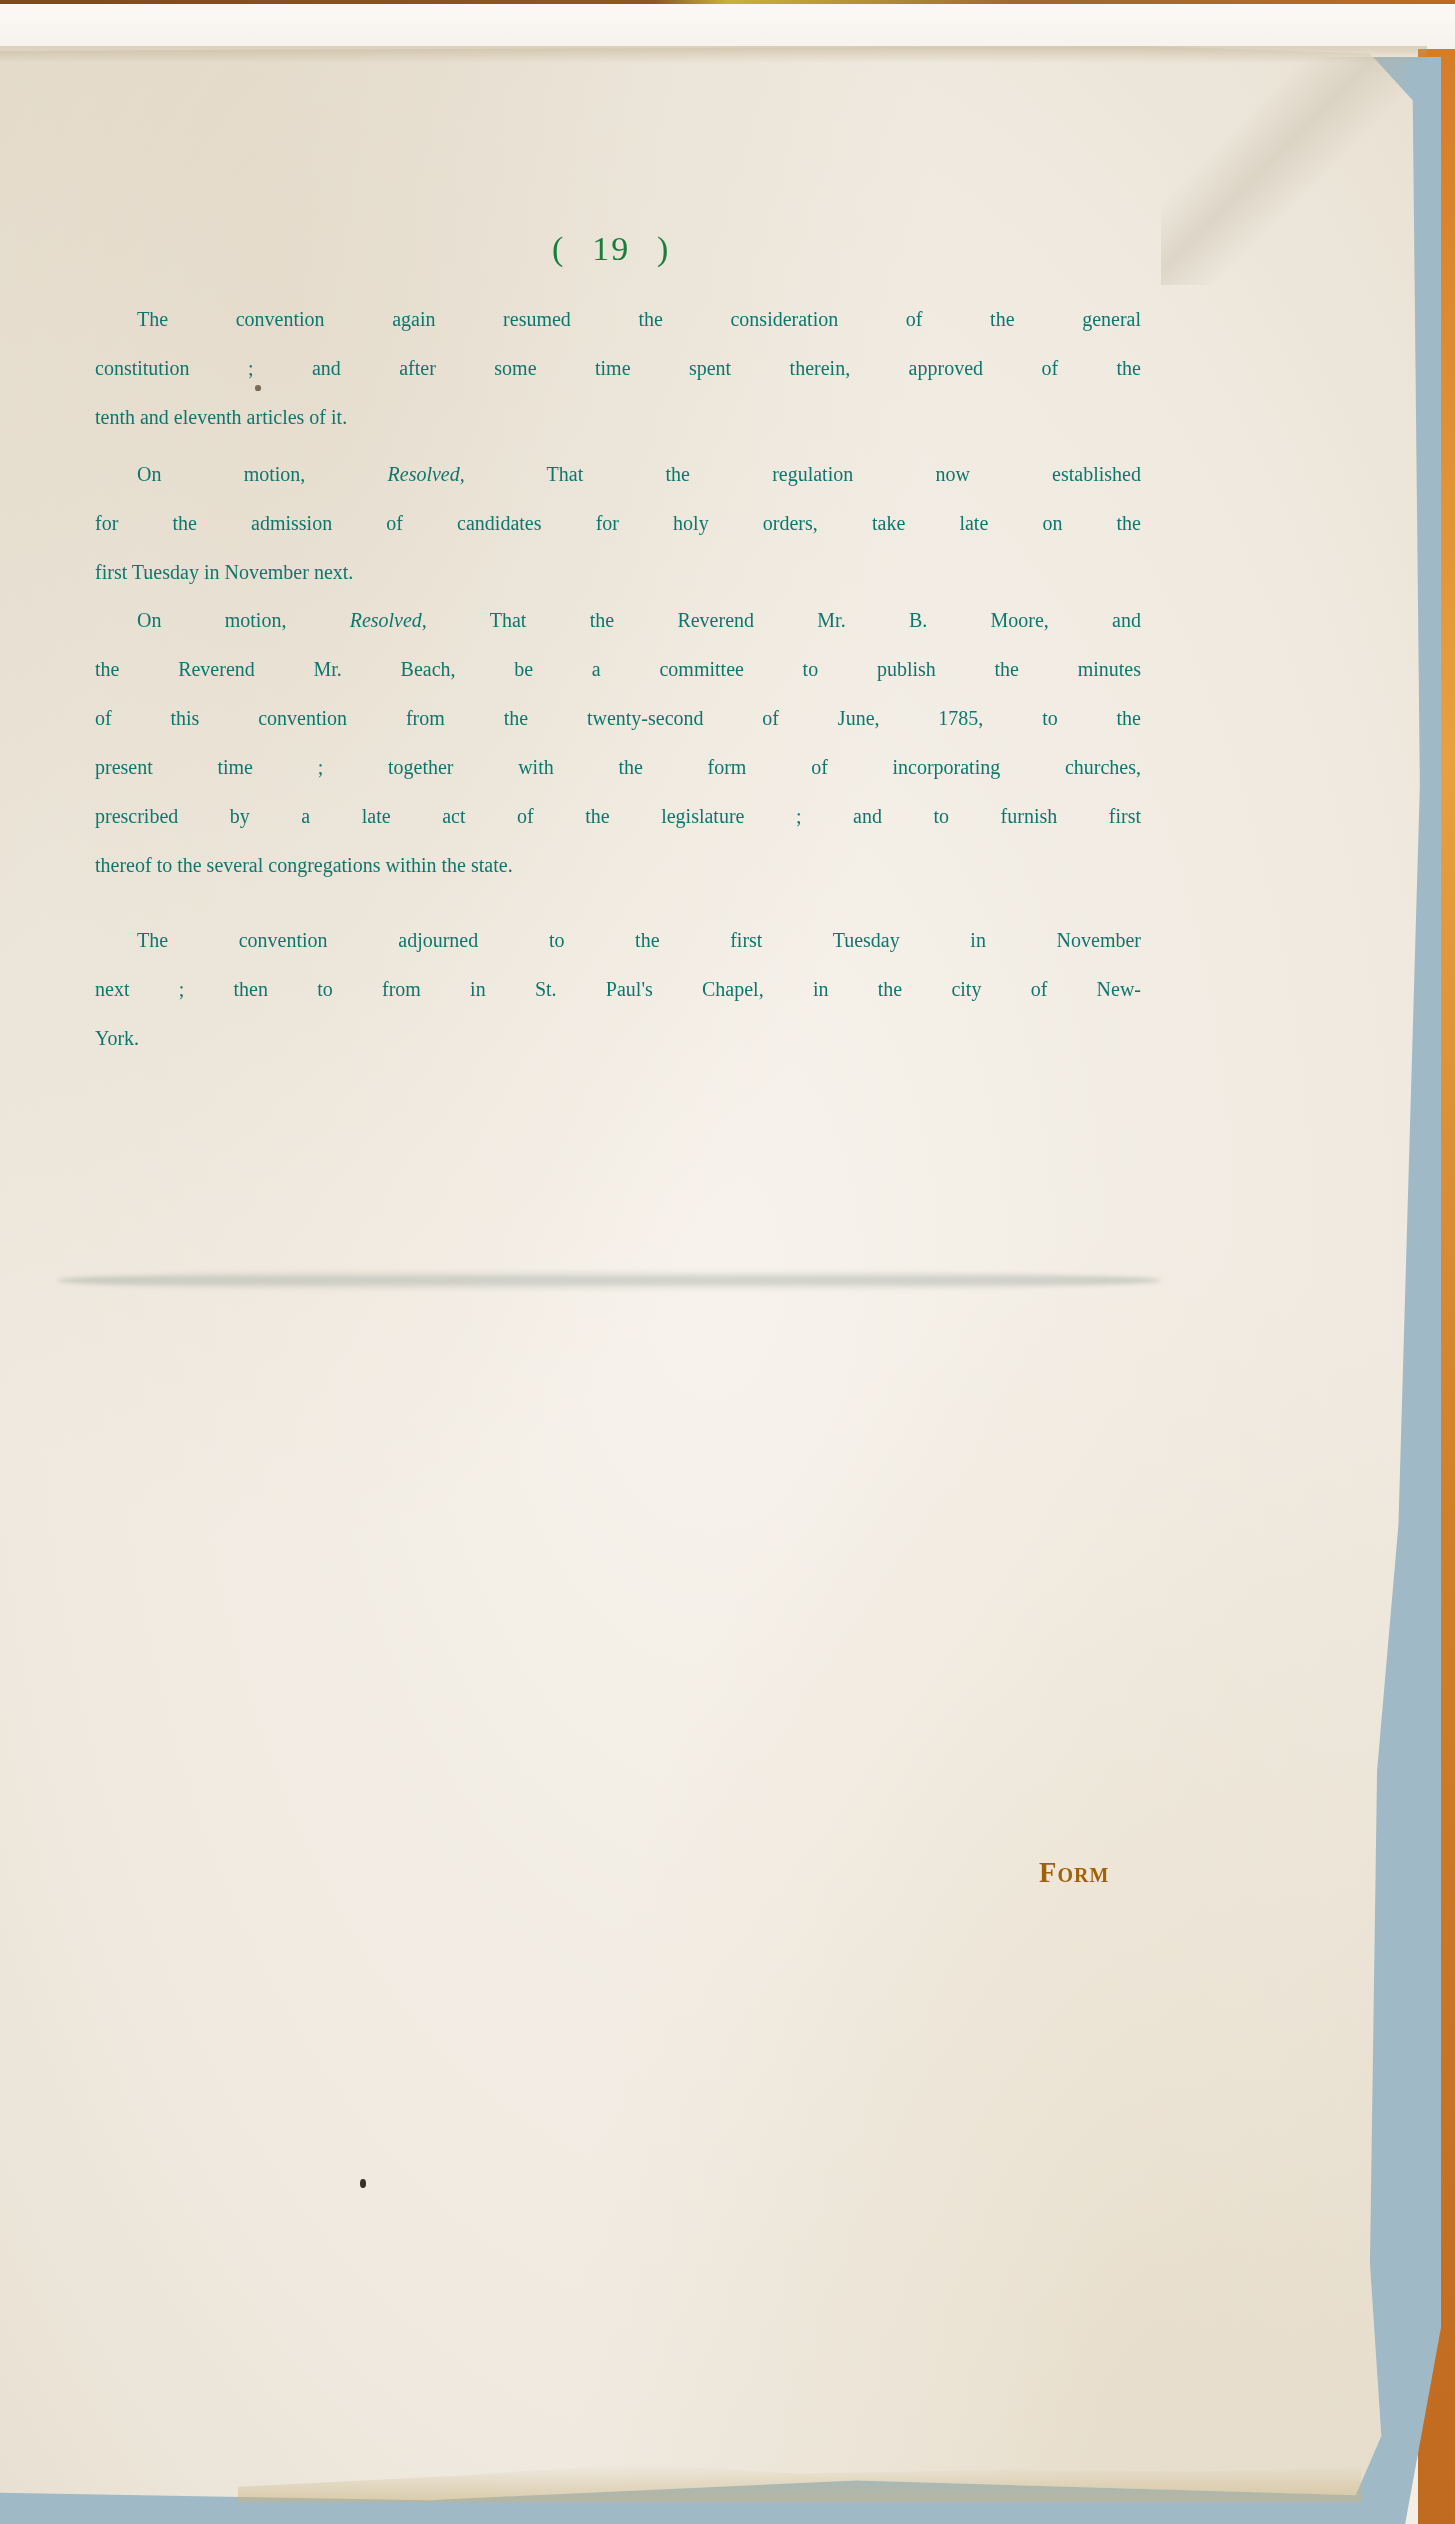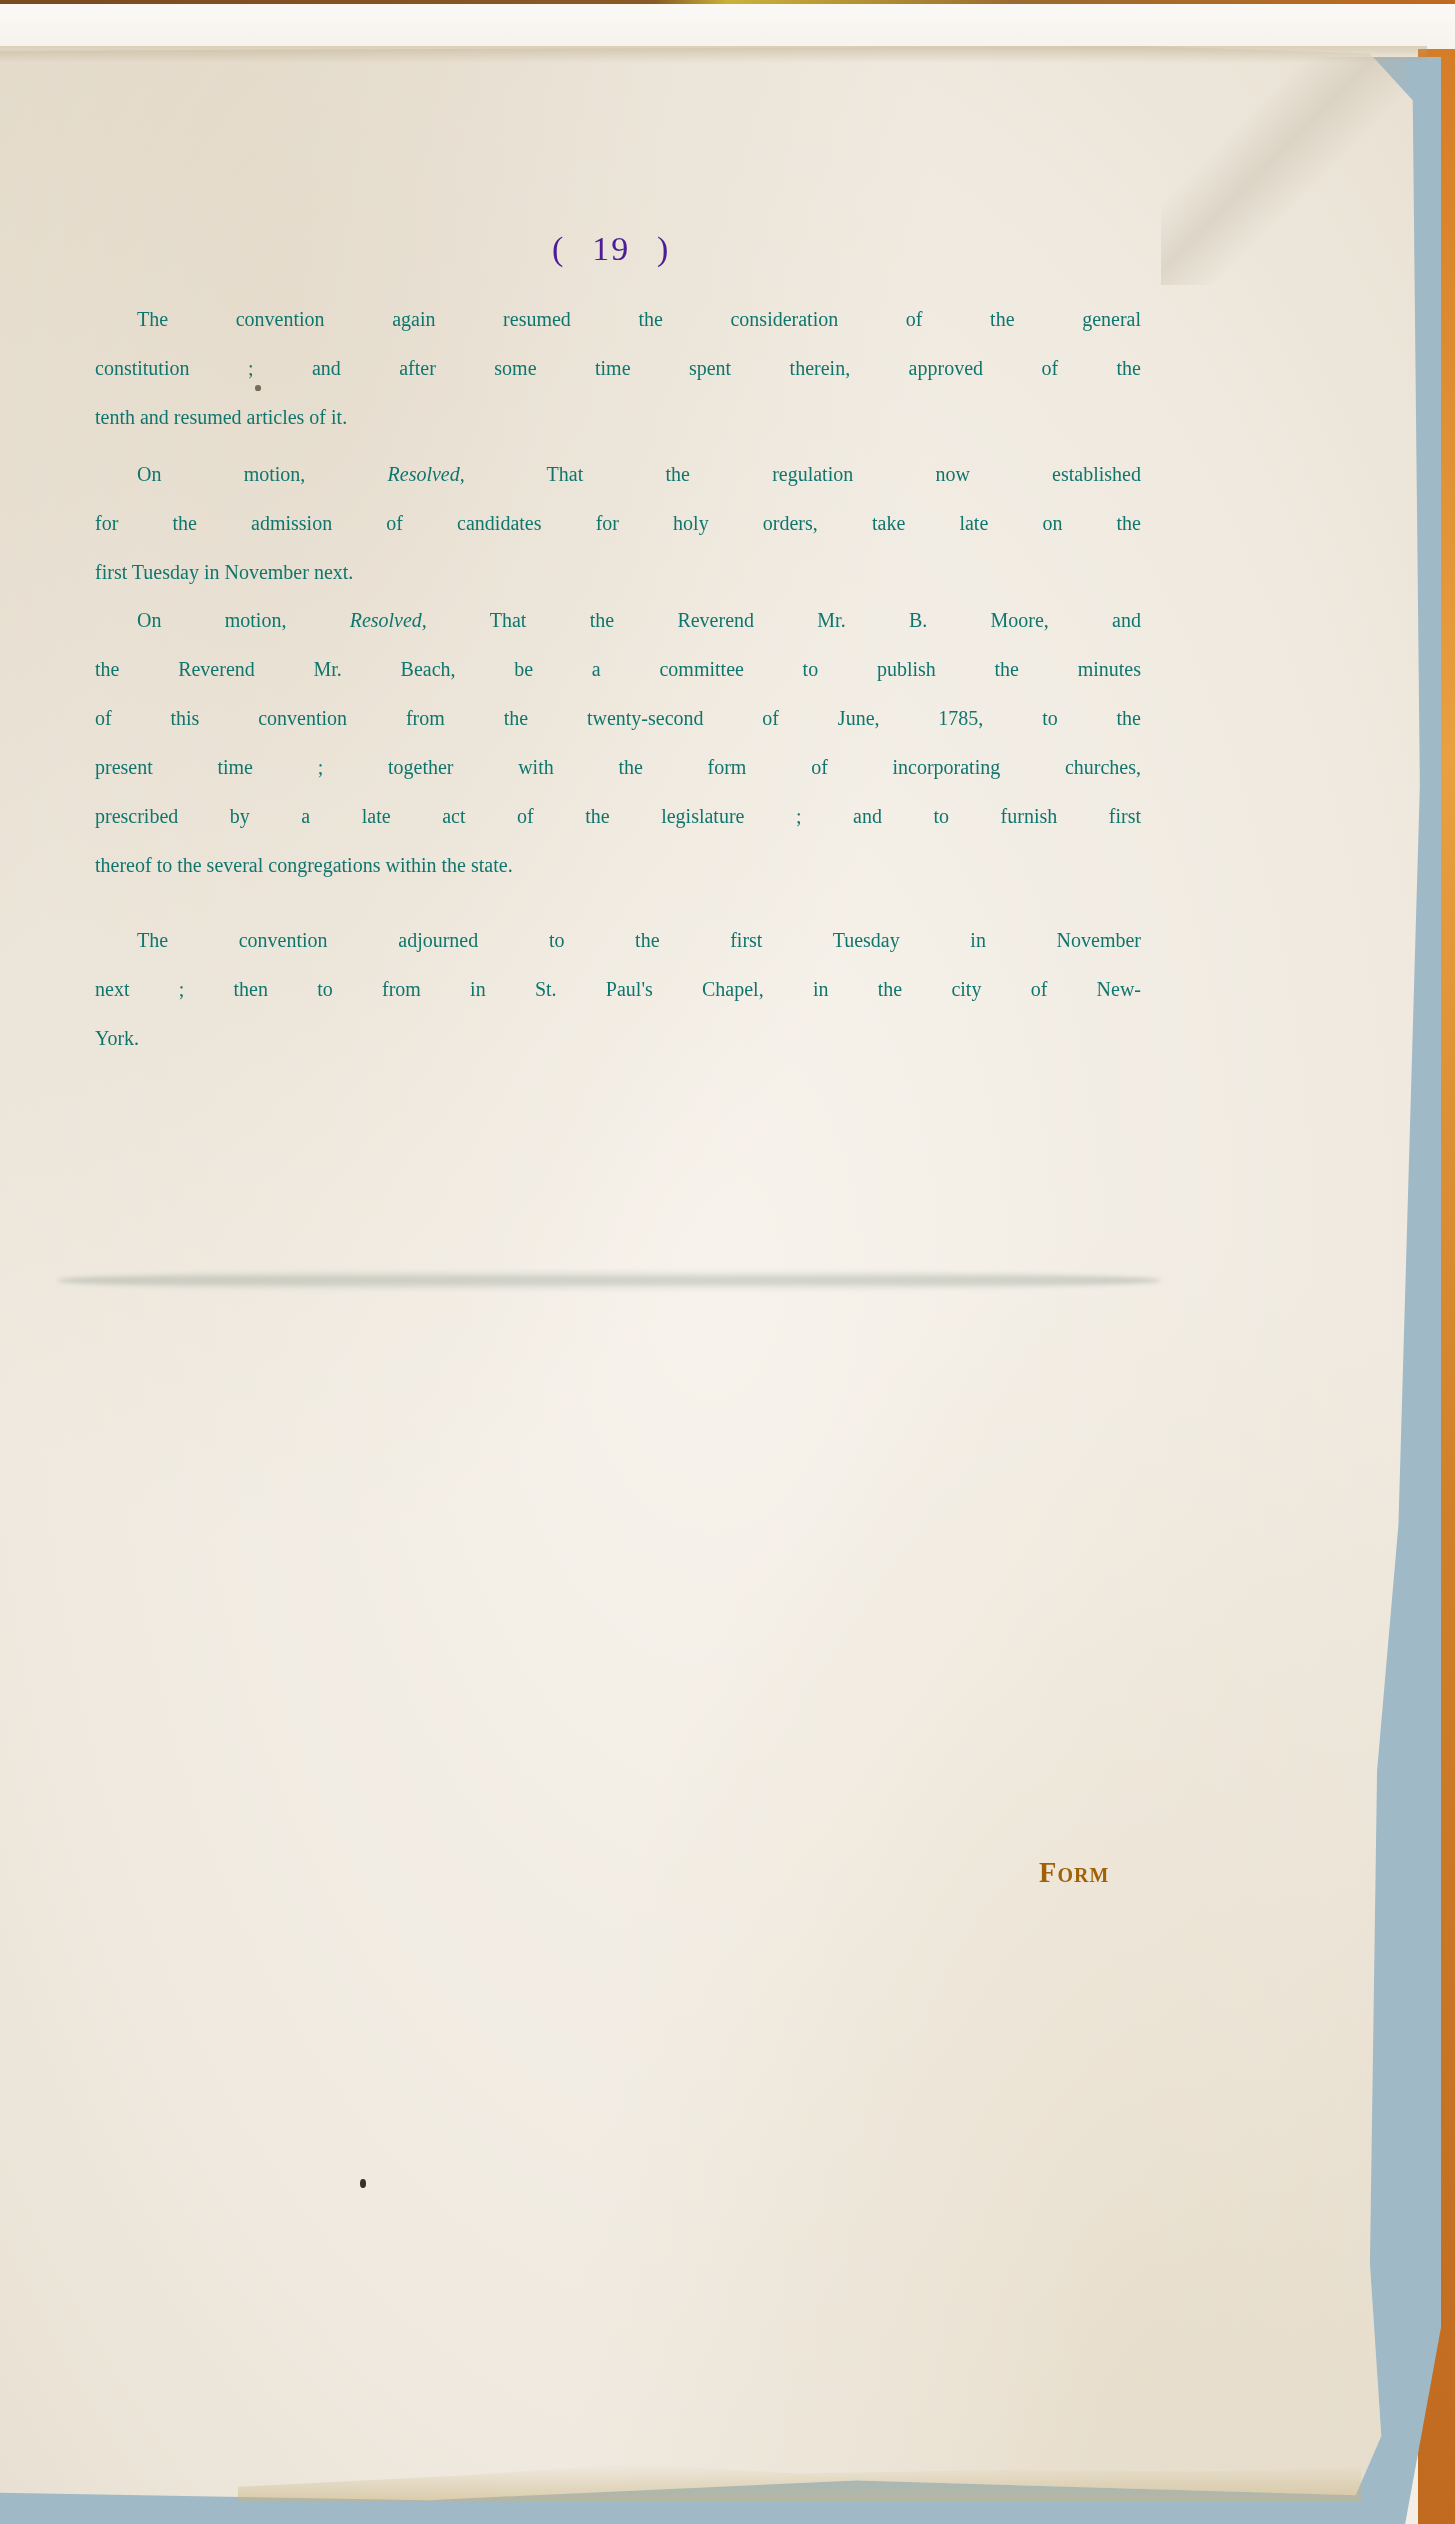--- a/index.html
+++ b/index.html
@@ -47,21 +47,21 @@
       border-radius:50%;
       filter:blur(1.9px);
     }
     .bottom-stain {
       position:absolute; left:238px; top:2464px; width:1123px; height:38px;
       background:linear-gradient(180deg, rgba(0,0,0,0), rgba(200,180,130,0.55));
       clip-path: polygon(0 60%, 20% 30%, 35% 0%, 50% 25%, 70% 15%, 85% 20%, 100% 10%, 100% 100%, 0 100%);
     }
     .folio {
       position:absolute; left:525px; top:230px; width:190px;
-      font-size:34px; color:#4c1d95; letter-spacing:1.9px;
+      font-size:34px; color:#15803d; letter-spacing:1.9px;
     }
     .folio .paren { display:inline-block; margin:0 27px; }
     .para { position:absolute; left:95px; width:1046px; color:#0f766e; font-size:20px; line-height:49px; }
     .line { display:block; text-align:justify; text-align-last:justify; white-space:nowrap; height:49px; }
     .line.last { text-align-last:left; }
     .line.indent { padding-left:42px; }
     .italic { font-style:italic; }
     .catchword {
       position:absolute; left:1039px; top:1857px;
       font-size:28.5px; color:#a16207; font-variant:small-caps; letter-spacing:1px; font-weight:bold;
@@ -83,21 +83,21 @@
 <div class="crease"></div>
 <div class="bottom-stain"></div>
 
 <div class="folio">
   <span class="paren">(</span><span>19</span><span class="paren">)</span>
 </div>
 
 <div class="para" style="top:295px;">
   <span class="line indent">The convention again resumed the consideration of the general</span>
   <span class="line">constitution ; and after some time spent therein, approved of the</span>
-  <span class="line last">tenth and resumed articles of it.</span>
+  <span class="line last">tenth and eleventh articles of it.</span>
 </div>
 
 <div class="para" style="top:450px;">
   <span class="line indent"><span>On motion, </span><span class="italic">Resolved,</span><span> That the regulation now established</span></span>
   <span class="line">for the admission of candidates for holy orders, take late on the</span>
   <span class="line last">first Tuesday in November next.</span>
 </div>
 
 <div class="para" style="top:596px;">
   <span class="line indent"><span>On motion, </span><span class="italic">Resolved,</span><span> That the Reverend Mr. B. Moore, and</span></span>

